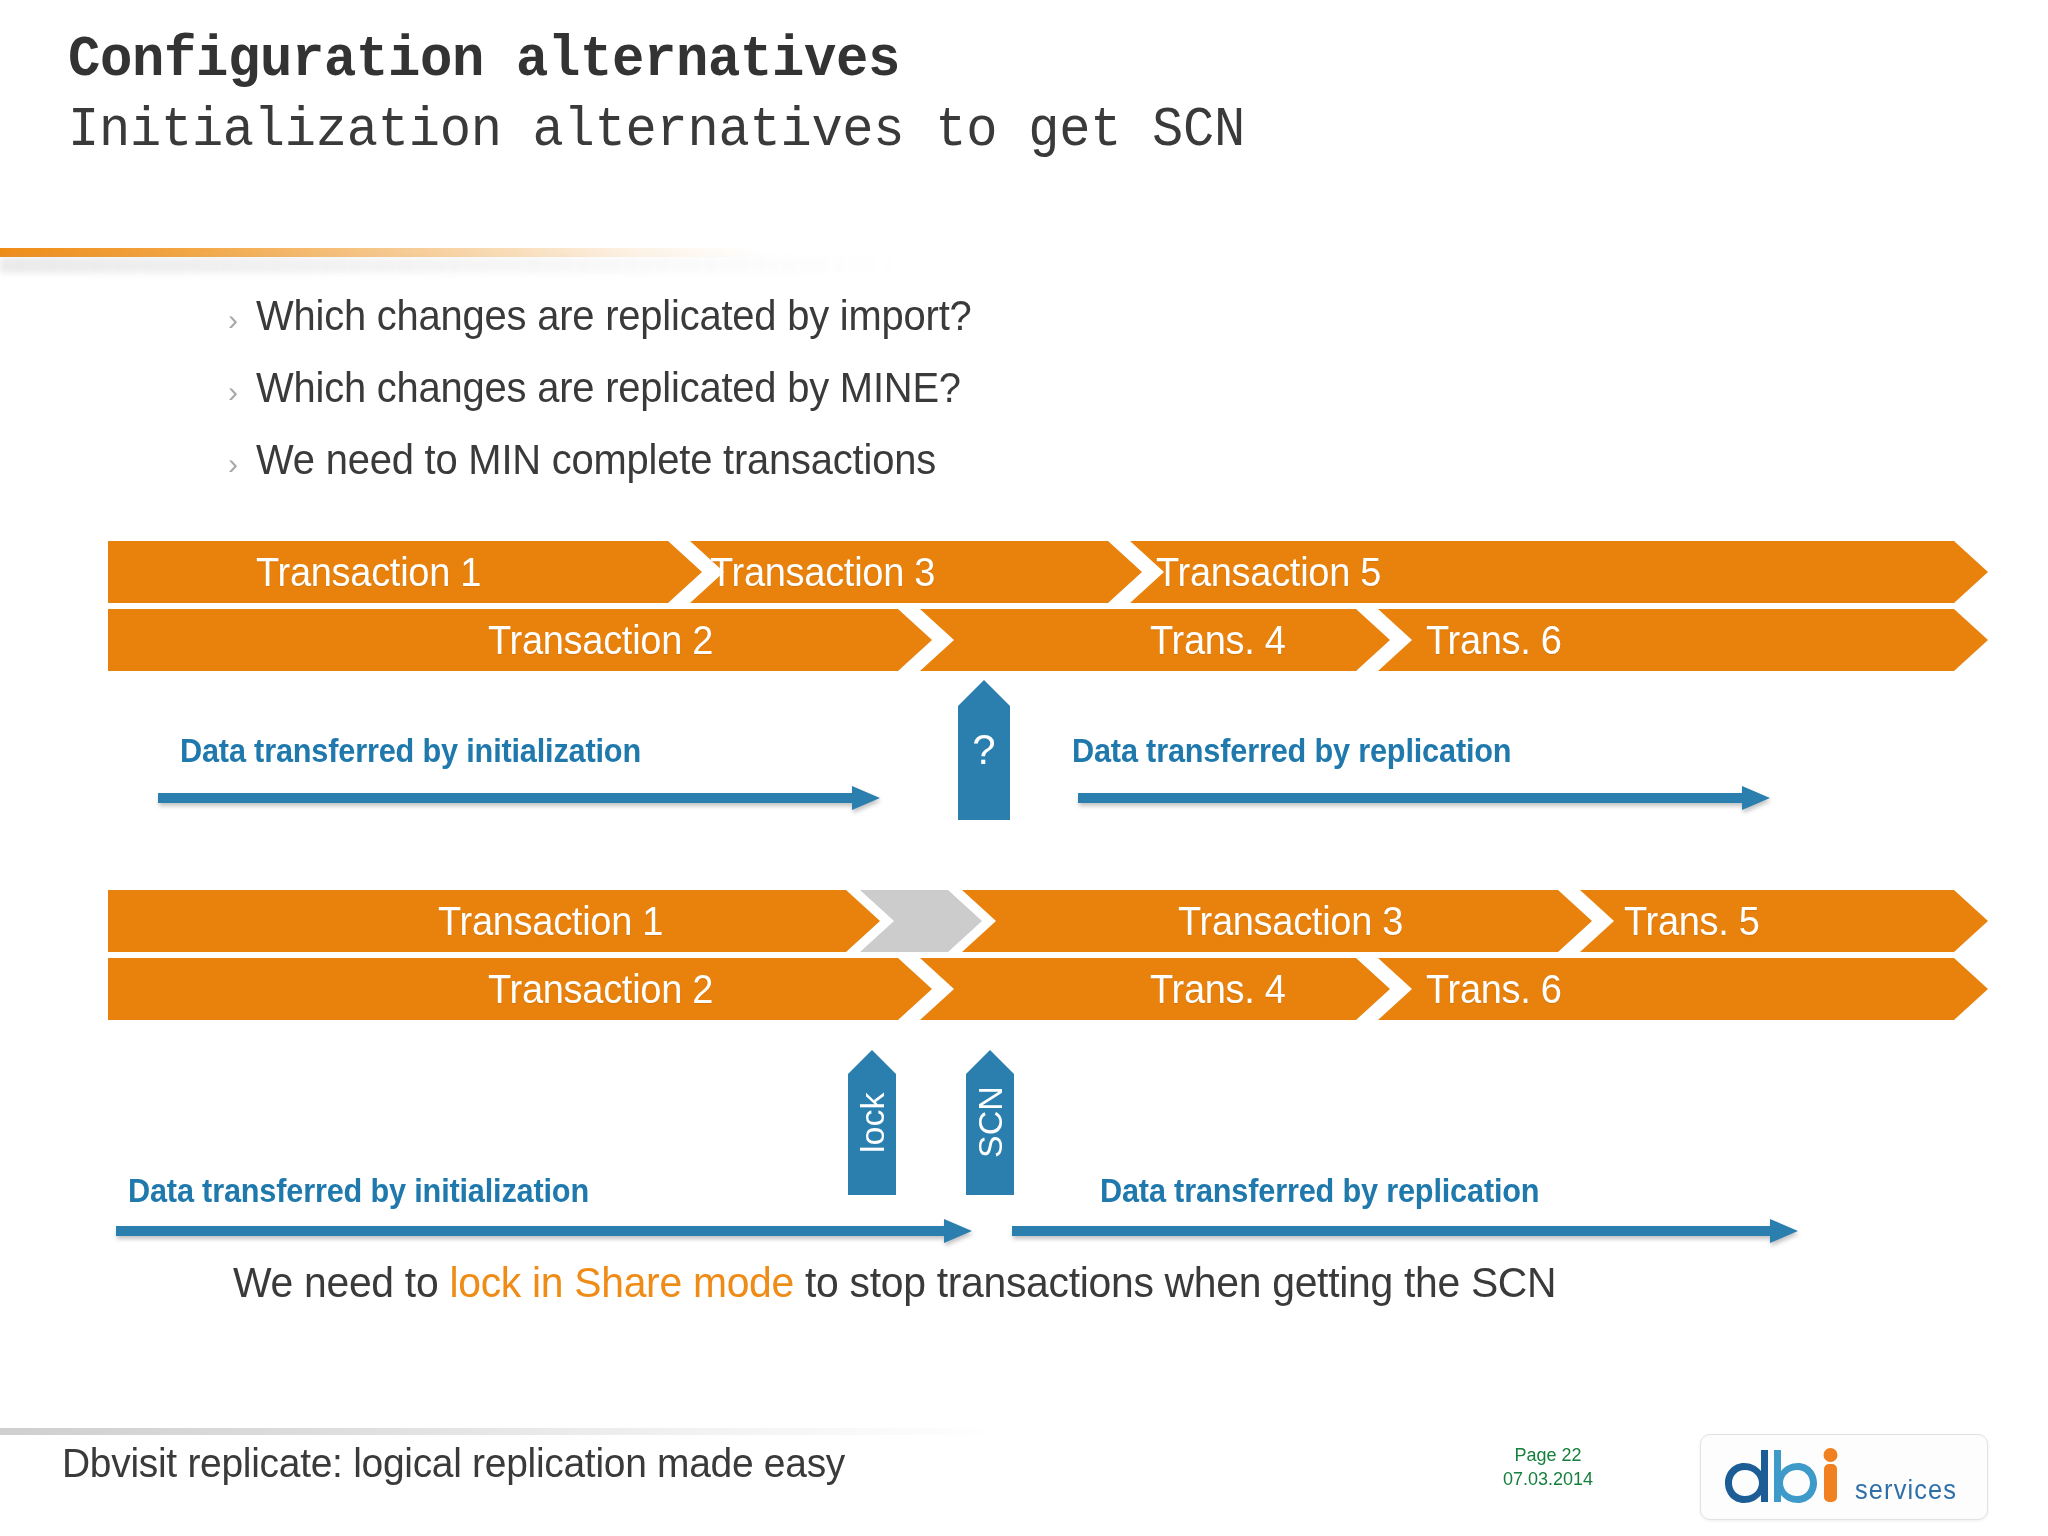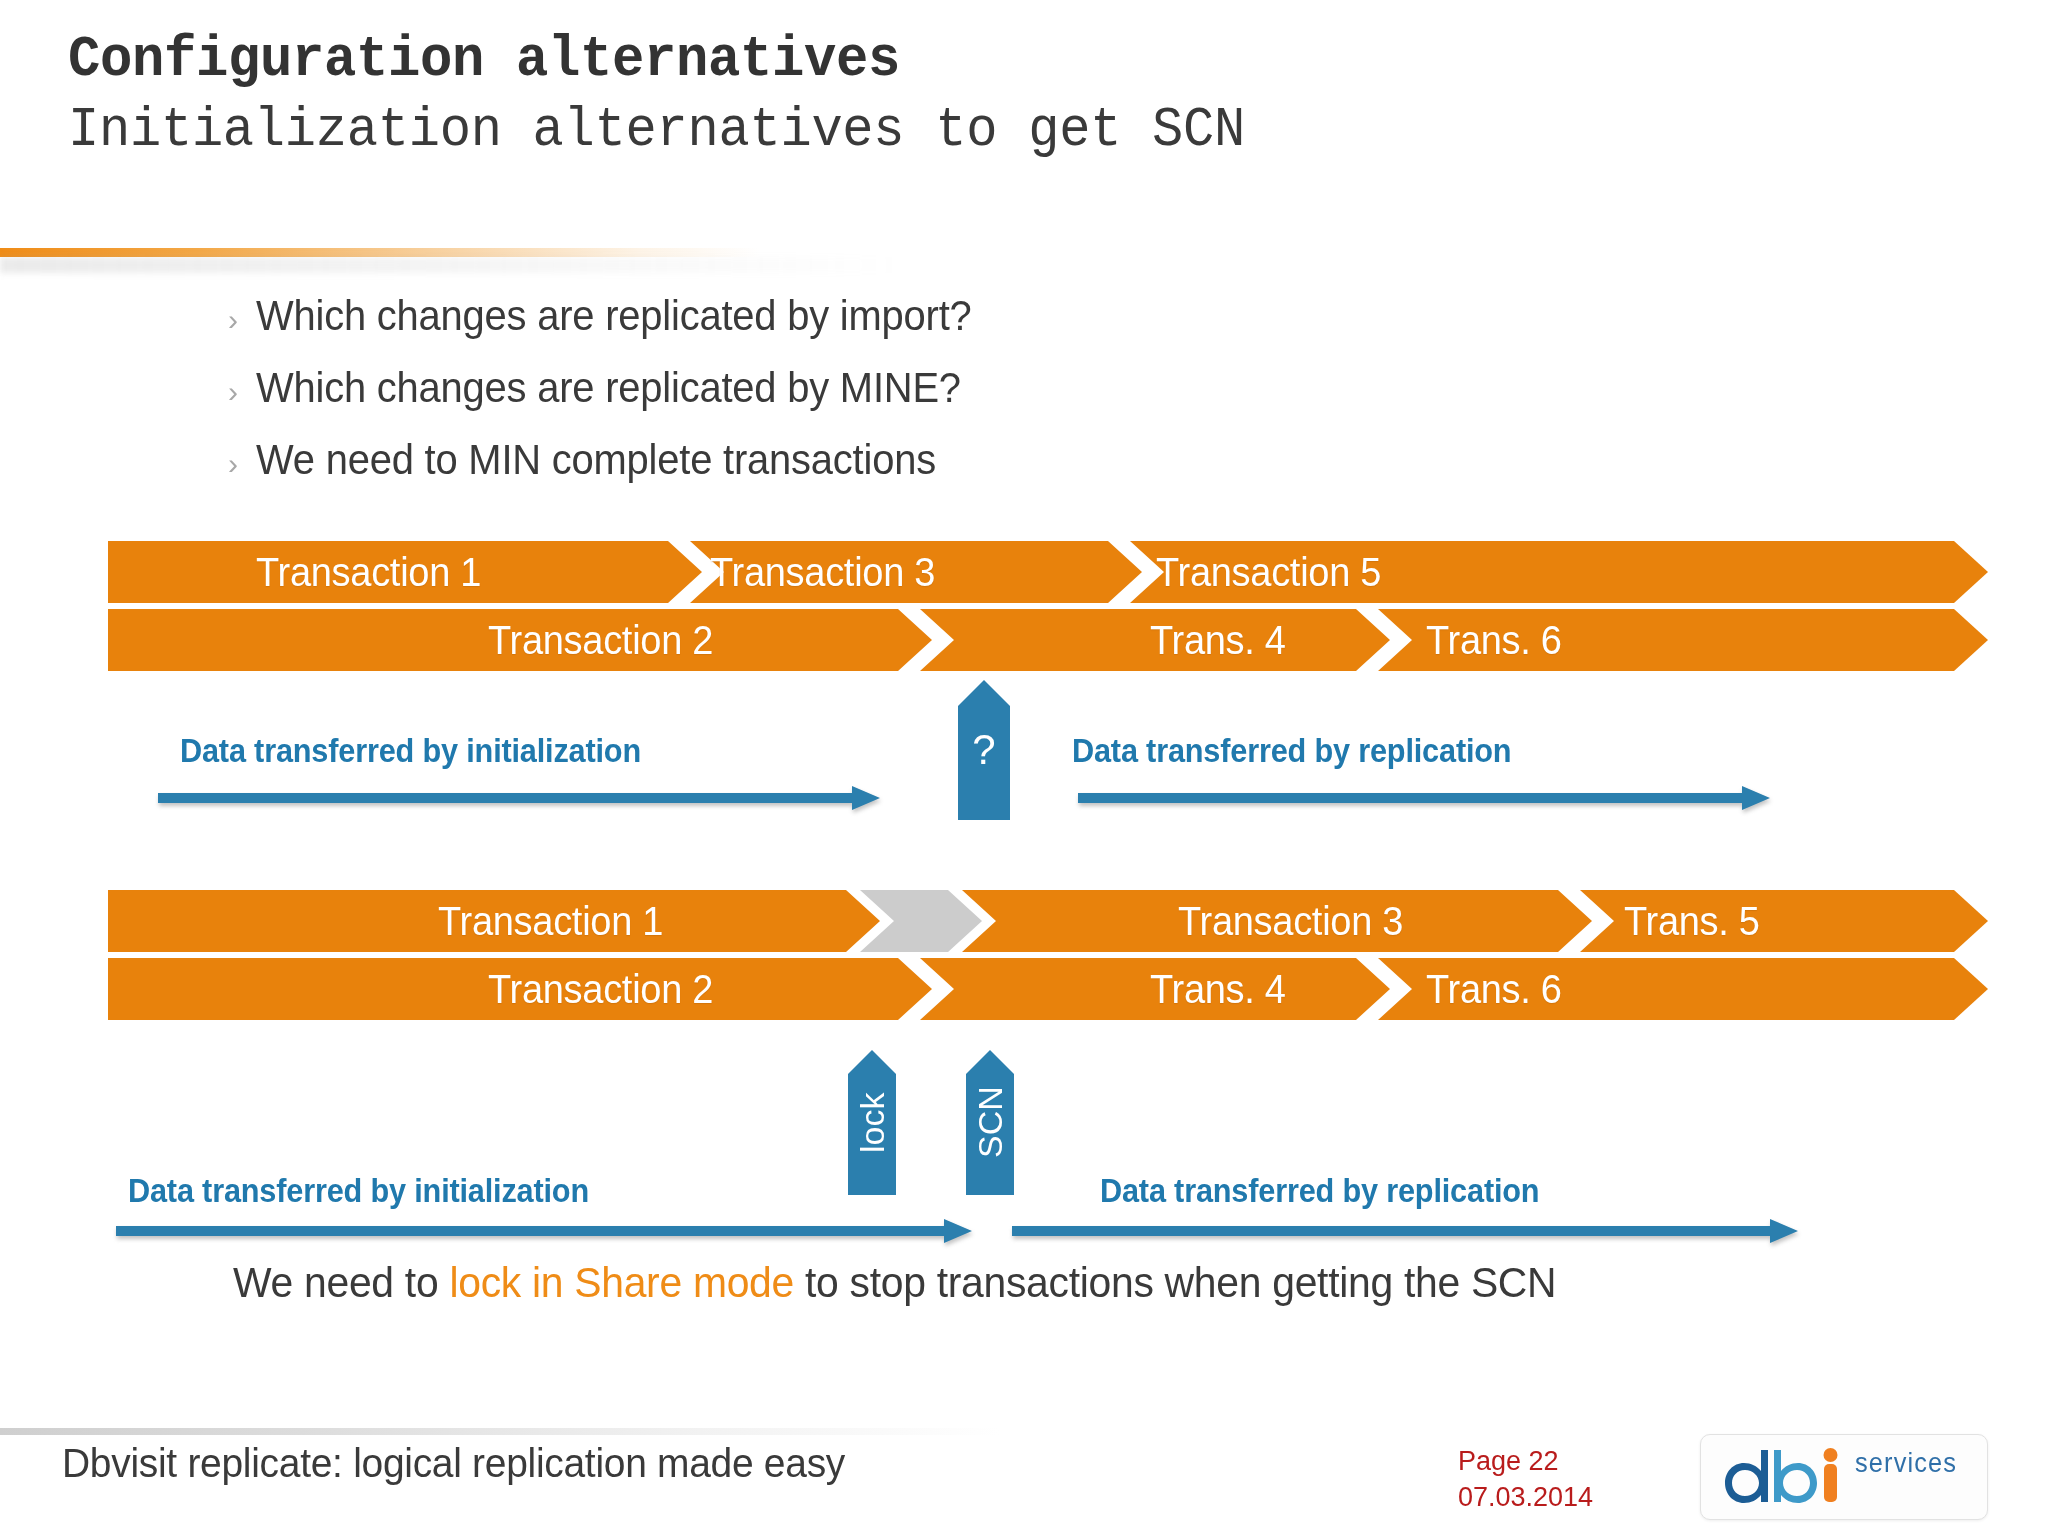--- a/index.html
+++ b/index.html
@@ -100,29 +100,29 @@
     position:absolute;left:0;top:1428px;width:1000px;height:7px;
     background:linear-gradient(to right,#cfcfcf 0%,#dcdcdc 30%,#f2f2f2 70%,#ffffff 100%);
   }
   .footer-left{
     position:absolute;left:62px;top:1440px;
     font-size:41px;color:#3a3a3a;letter-spacing:-0.3px;white-space:nowrap;
     transform:scaleX(0.95);transform-origin:left center;
   }
   .footer-page{
     position:absolute;left:1458px;top:1444px;width:180px;
-    font-size:27px;color:#b91c1c;line-height:1.32;
+    text-align:center;font-size:18px;color:#15803d;line-height:1.32;
   }
   .logo{
     position:absolute;left:1700px;top:1434px;width:286px;height:84px;
     background:#fdfdfd;border:1px solid #e2e2e2;border-radius:10px;
     box-shadow:0 1px 3px rgba(0,0,0,.07);
     display:flex;align-items:center;justify-content:center;
   }
-  .logo-inner{display:flex;align-items:flex-start;gap:9px;}
+  .logo-inner{display:flex;align-items:flex-end;gap:9px;}
   .logo-svg{display:block;}
   .logo-services{
     font-size:27px;color:#2f6fa8;letter-spacing:1.2px;
     transform:scaleX(0.94);transform-origin:left center;
   }
 </style>
 </head>
 <body>
 
 <div class="slide">

